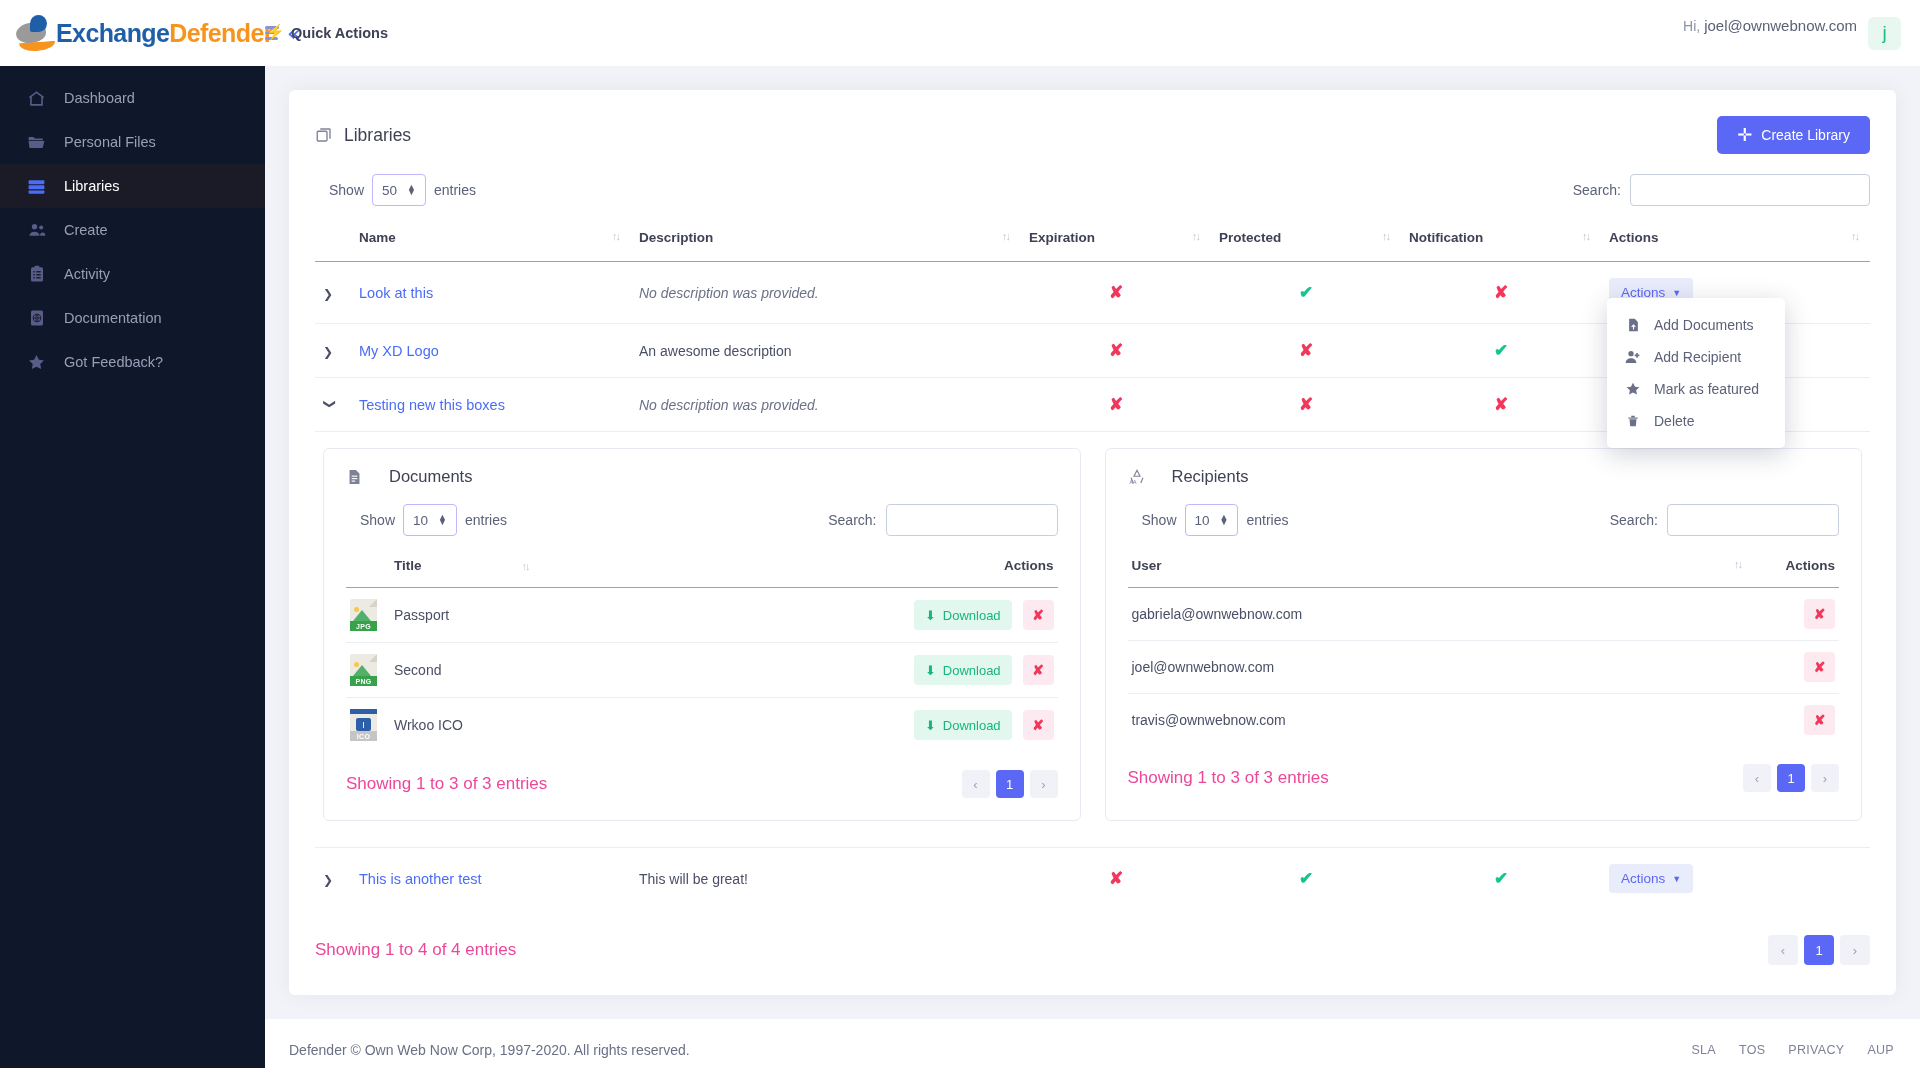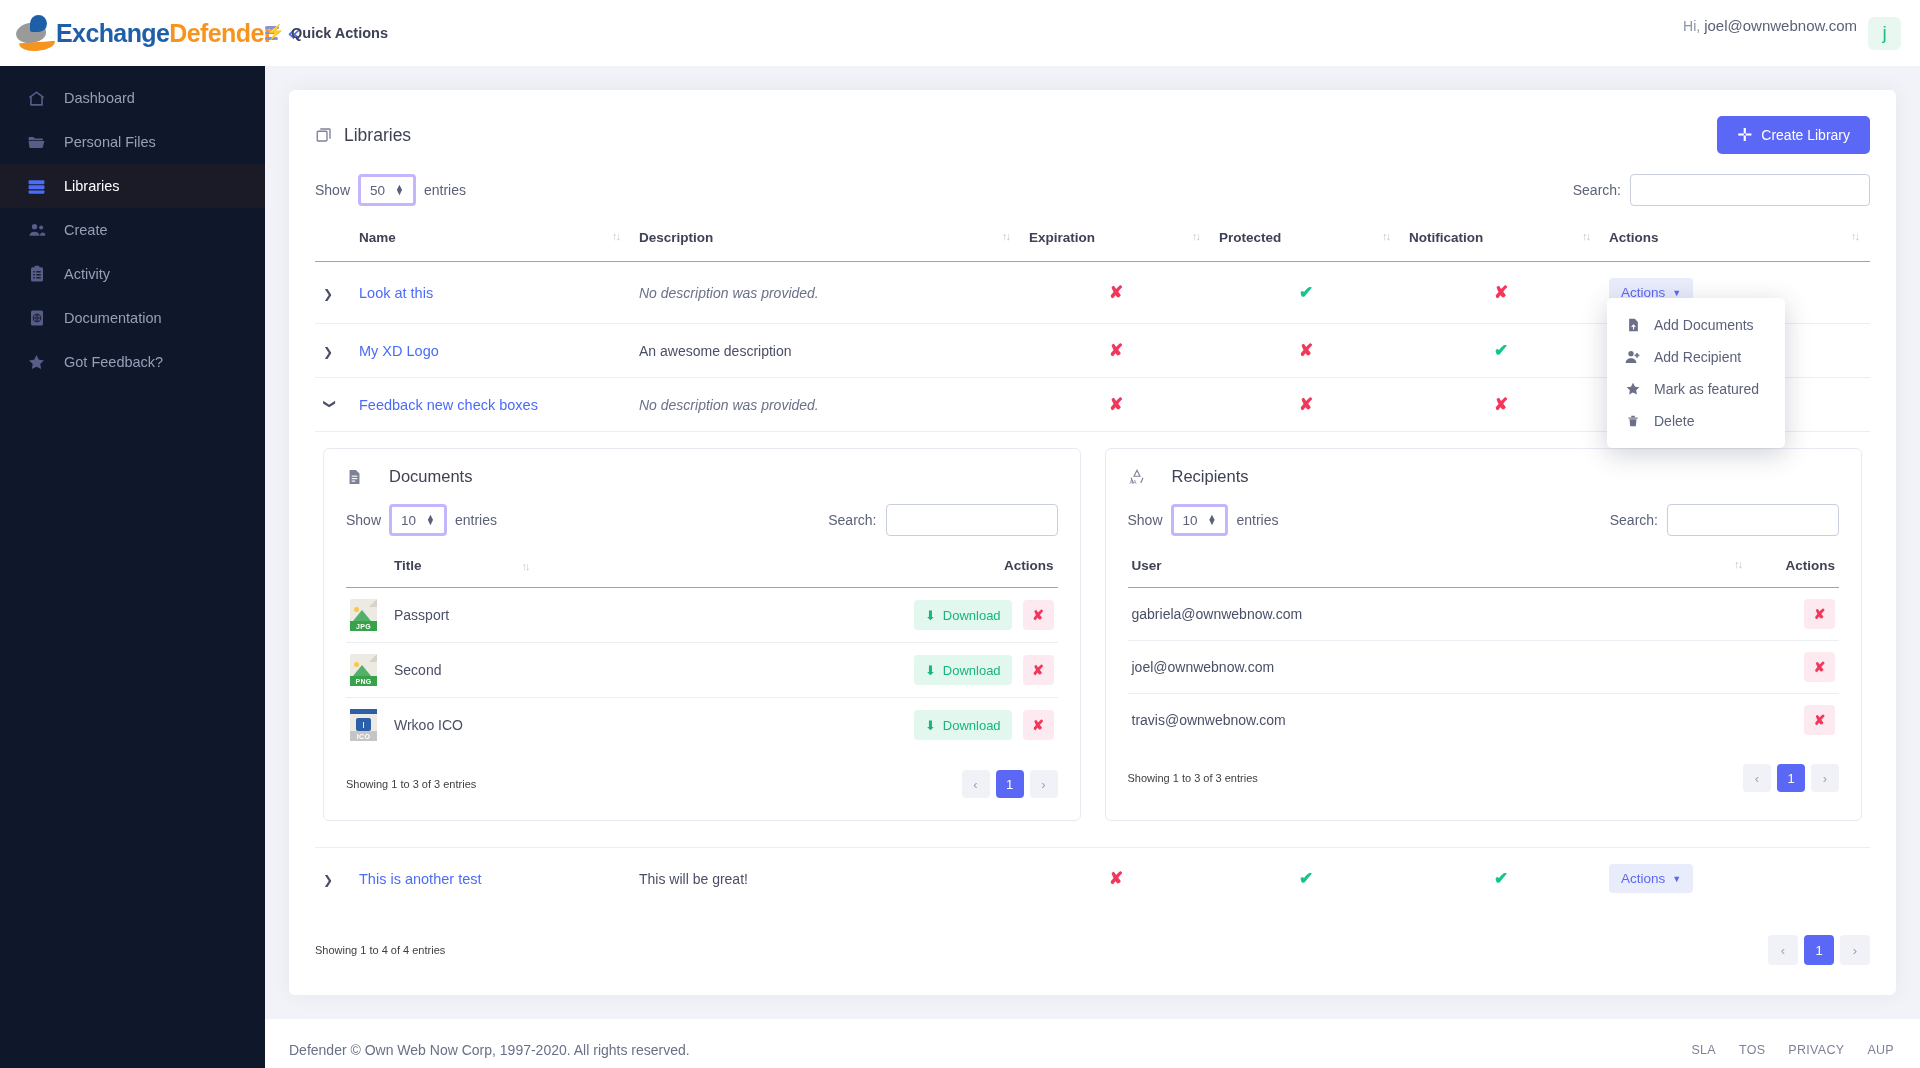--- a/index.html
+++ b/index.html
@@ -83,24 +83,24 @@
   .card-title { display: flex; align-items: center; gap: 11px; font-size: 17.5px; color: #3f4254; }
   .card-title .t-ico { color: #7e8299; display: flex; }
 
   .btn-primary {
     background: #5b68f5; color: #fff; border: none; border-radius: 5px;
     height: 38px; padding: 0 20px; font-size: 14px; font-family: inherit;
     display: flex; align-items: center; gap: 9px; cursor: pointer; font-weight: 500;
   }
   .btn-primary .plus { font-size: 18px; line-height: 1; }
 
-  .tbl-controls { display: flex; align-items: center; justify-content: space-between; margin-bottom: 14px; }
+  .tbl-controls { display: flex; align-items: center; justify-content: space-between; margin-bottom: 14px; margin-left: 14px; }
   .show-entries { display: flex; align-items: center; gap: 8px; font-size: 14px; color: #5b6178; }
   .sel {
-    border: 3px solid #c4b5fd; border-radius: 4px; height: 32px; min-width: 46px;
+    border: 1px solid #c4b5fd; border-radius: 4px; height: 32px; min-width: 46px;
     display: flex; align-items: center; justify-content: center; gap: 10px;
     font-size: 13.5px; color: #5b6178; padding: 0 9px; cursor: pointer; background: #fff;
   }
   .sel .spin { display: flex; flex-direction: column; line-height: 5px; font-size: 9px; color: #5b6178; }
   .search-wrap { display: flex; align-items: center; gap: 9px; font-size: 14px; color: #5b6178; }
   .search-wrap input {
     border: 1px solid #c9cede; border-radius: 4px; height: 32px; width: 240px;
     padding: 0 9px; font-size: 13.5px; font-family: inherit; color: #3f4254; outline: none;
   }
 
@@ -172,21 +172,21 @@
     align-items: center; gap: 7px; cursor: pointer;
   }
   .btn-del {
     background: #fdeaf0; color: #f2385a; border: none; border-radius: 4px; height: 30px; width: 31px;
     font-size: 14px; font-weight: bold; cursor: pointer; font-family: inherit;
     display: inline-flex; align-items: center; justify-content: center; margin-left: 7px;
   }
   .act-cell { text-align: right; white-space: nowrap; }
 
   .tbl-foot { display: flex; align-items: center; justify-content: space-between; padding-top: 18px; }
-  .foot-info { font-size: 11px; color: #404040; }
+  .foot-info { font-size: 17px; color: #ec4899; }
   .pager { display: flex; gap: 6px; }
   .pg {
     min-width: 28px; height: 28px; border-radius: 4px; background: #f1f2f7; color: #9aa0b5;
     display: flex; align-items: center; justify-content: center; font-size: 13px; cursor: pointer;
   }
   .pg.active { background: #5b68f5; color: #fff; }
   .pg.lg { min-width: 30px; height: 30px; }
 
   
   .footer {
@@ -418,21 +418,21 @@
               <td><a class="lib-link">My XD Logo</a></td>
               <td><span class="desc-plain">An awesome description</span></td>
               <td class="c-center"><span class="mark-x">✘</span></td>
               <td class="c-center"><span class="mark-x">✘</span></td>
               <td class="c-center"><span class="mark-ok">✔</span></td>
               <td></td>
             </tr>
 
             <tr>
               <td><span class="chev" style="transform:rotate(90deg)">❯</span></td>
-              <td><a class="lib-link">Feedback new check boxes</a></td>
+              <td><a class="lib-link">Testing new this boxes</a></td>
               <td><span class="desc-muted">No description was provided.</span></td>
               <td class="c-center"><span class="mark-x">✘</span></td>
               <td class="c-center"><span class="mark-x">✘</span></td>
               <td class="c-center"><span class="mark-x">✘</span></td>
               <td></td>
             </tr>
 
             <tr class="expand-row">
               <td colspan="7">
                 <div class="panels">

